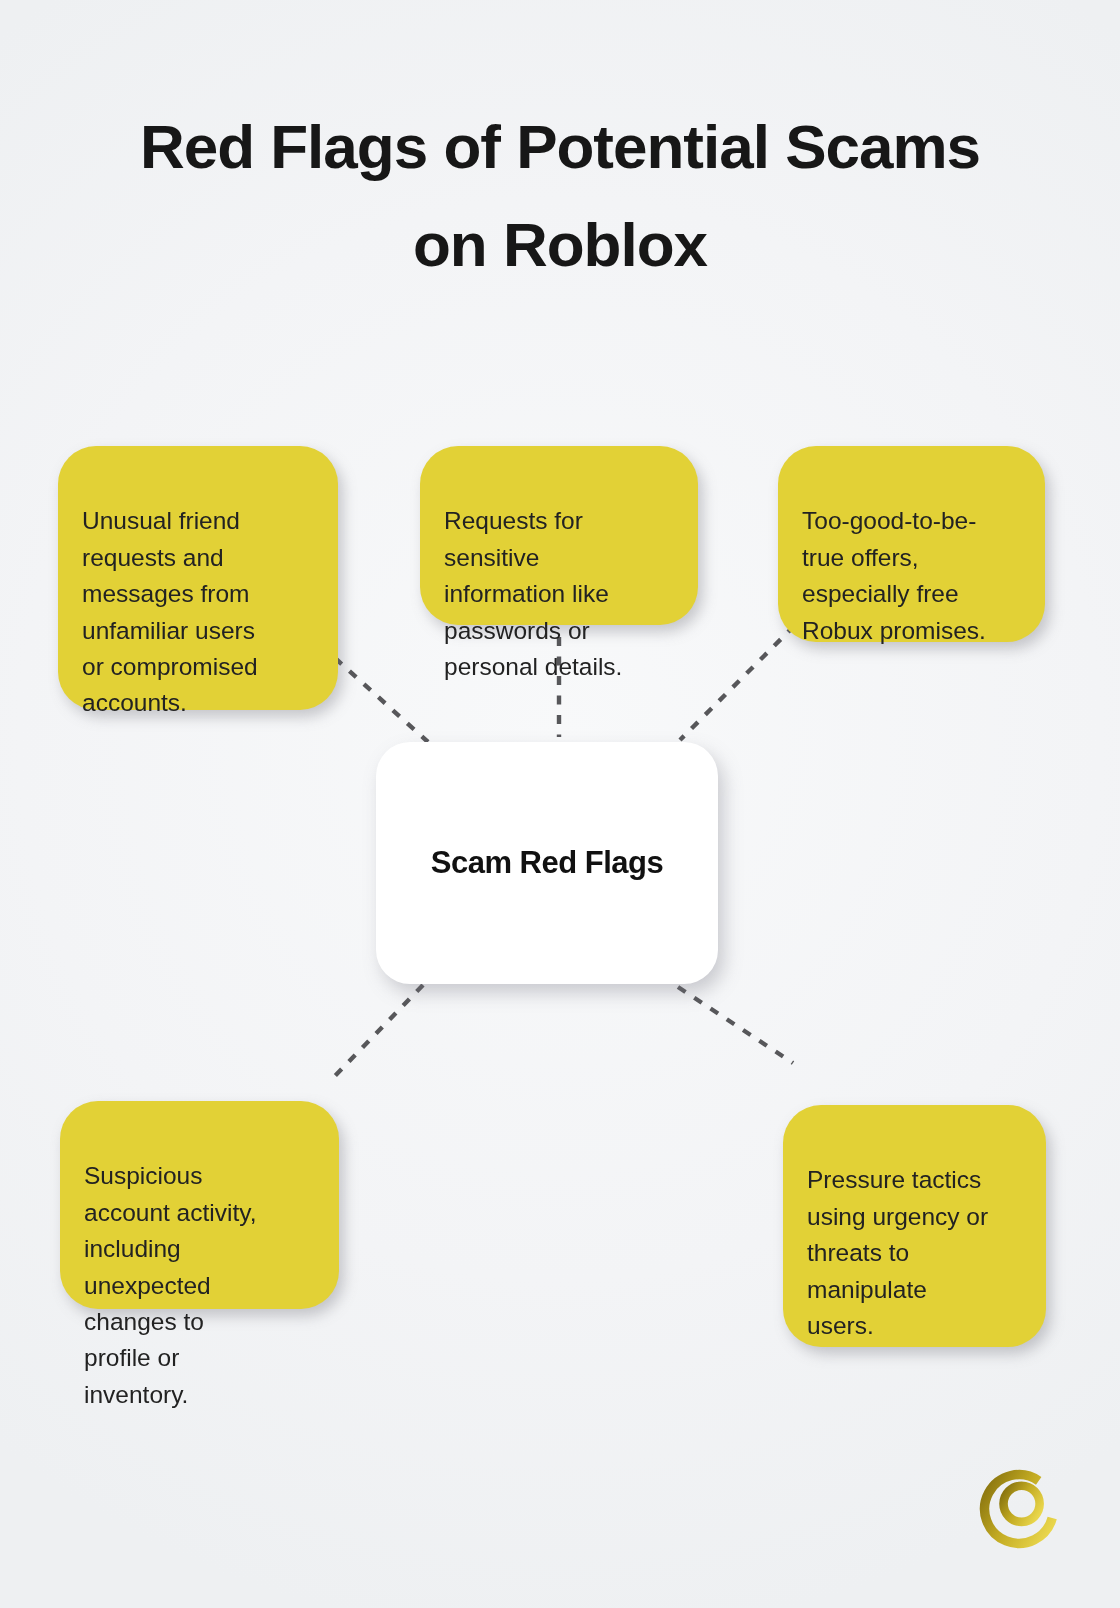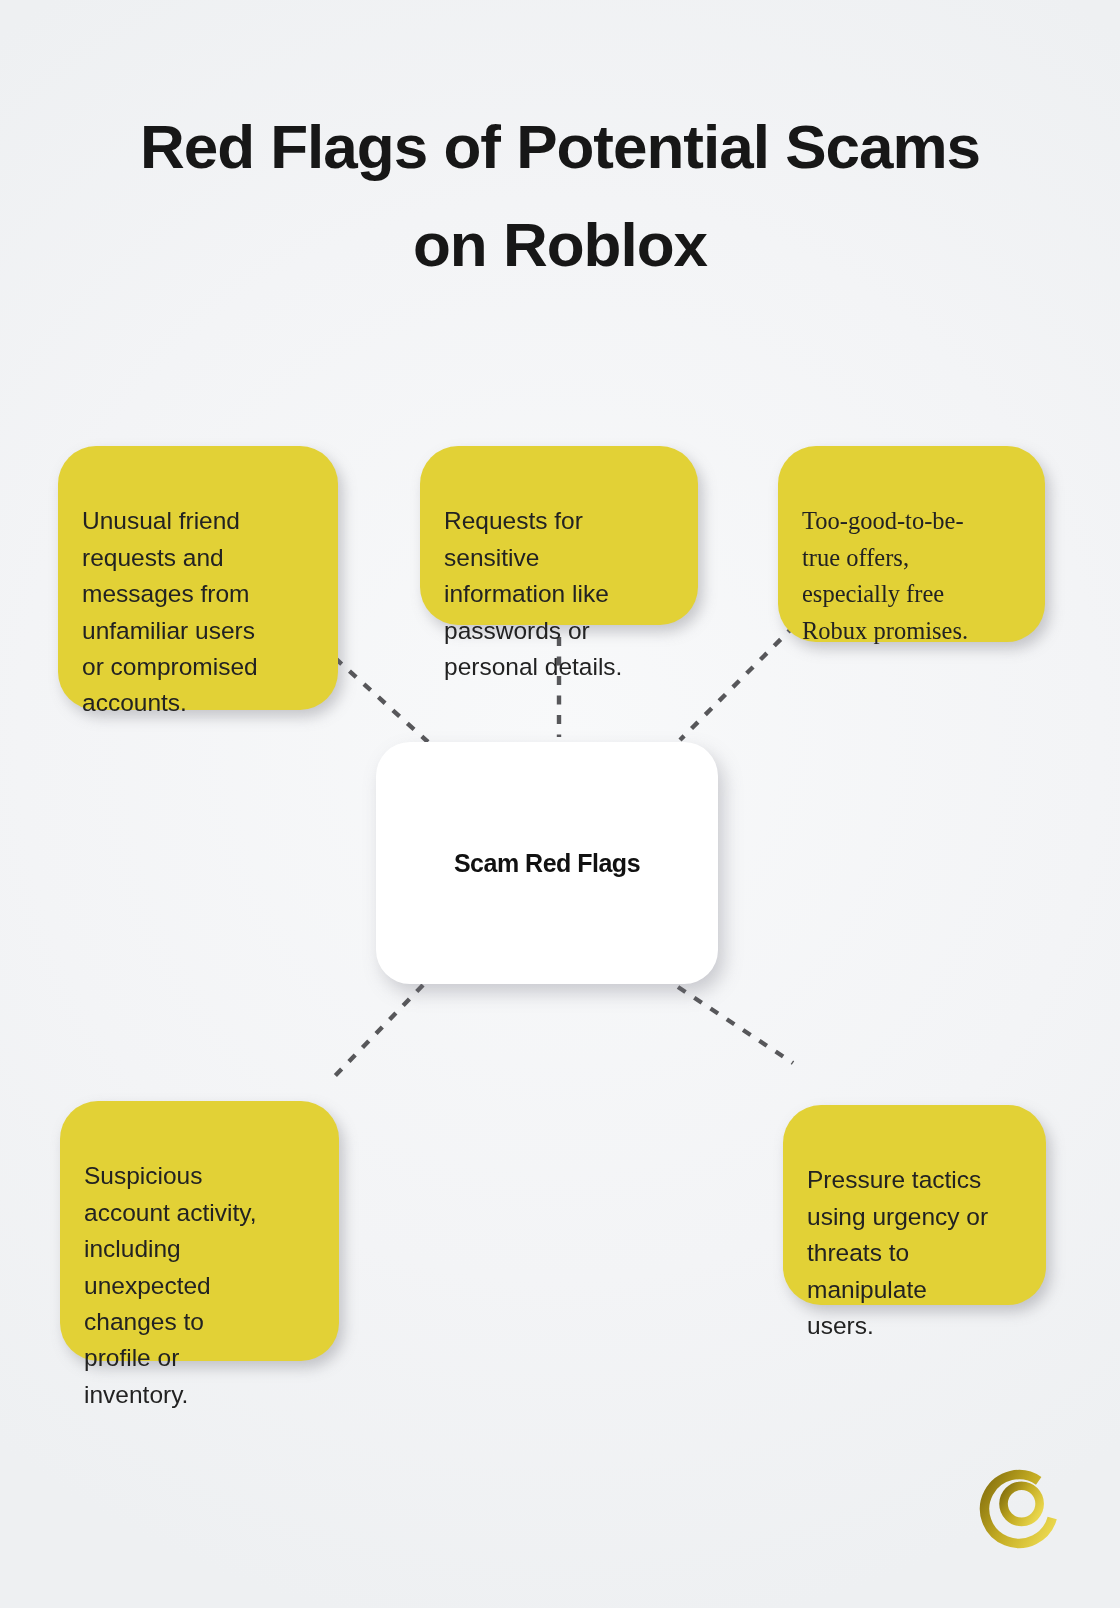--- a/index.html
+++ b/index.html
@@ -29,31 +29,31 @@
     background:#e2d136;
     border-radius:38px;
     padding:21px 24px;
     font-size:24.5px;line-height:36.4px;color:#222222;
     white-space:pre-line;
     box-shadow:5px 7px 14px rgba(110,110,118,0.35);
     margin-top:48px;
   }
   .f1{left:58px;top:398px;width:280px;height:264px;}
   .f2{left:420px;top:398px;width:278px;height:179px;}
-  .f3{left:778px;top:398px;width:267px;height:196px;font-family:Liberation Serif, serif;}
-  .f4{left:60px;top:1053px;width:279px;height:260px;}
-  .f5{left:783px;top:1057px;width:263px;height:200px;}
+  .f3{left:778px;top:398px;width:267px;height:196px;}
+  .f4{left:60px;top:1053px;width:279px;height:208px;}
+  .f5{left:783px;top:1057px;width:263px;height:242px;}
   .node{
     position:absolute;left:376px;top:742px;width:342px;height:242px;
     background:#ffffff;border-radius:34px;
     box-shadow:6px 9px 18px rgba(120,120,132,0.35);
     display:flex;align-items:center;justify-content:center;
   }
   .node-label{
-    font-size:25px;font-weight:bold;color:#111111;letter-spacing:-0.5px;
+    font-size:31px;font-weight:bold;color:#111111;letter-spacing:-0.5px;
   }
   .logo{position:absolute;left:976px;top:1466px;width:86px;height:86px;}
 </style>
 </head>
 <body>
 
 <div class="canvas">
 
   <h1 class="title">Red Flags of Potential Scams
 on Roblox</h1>

